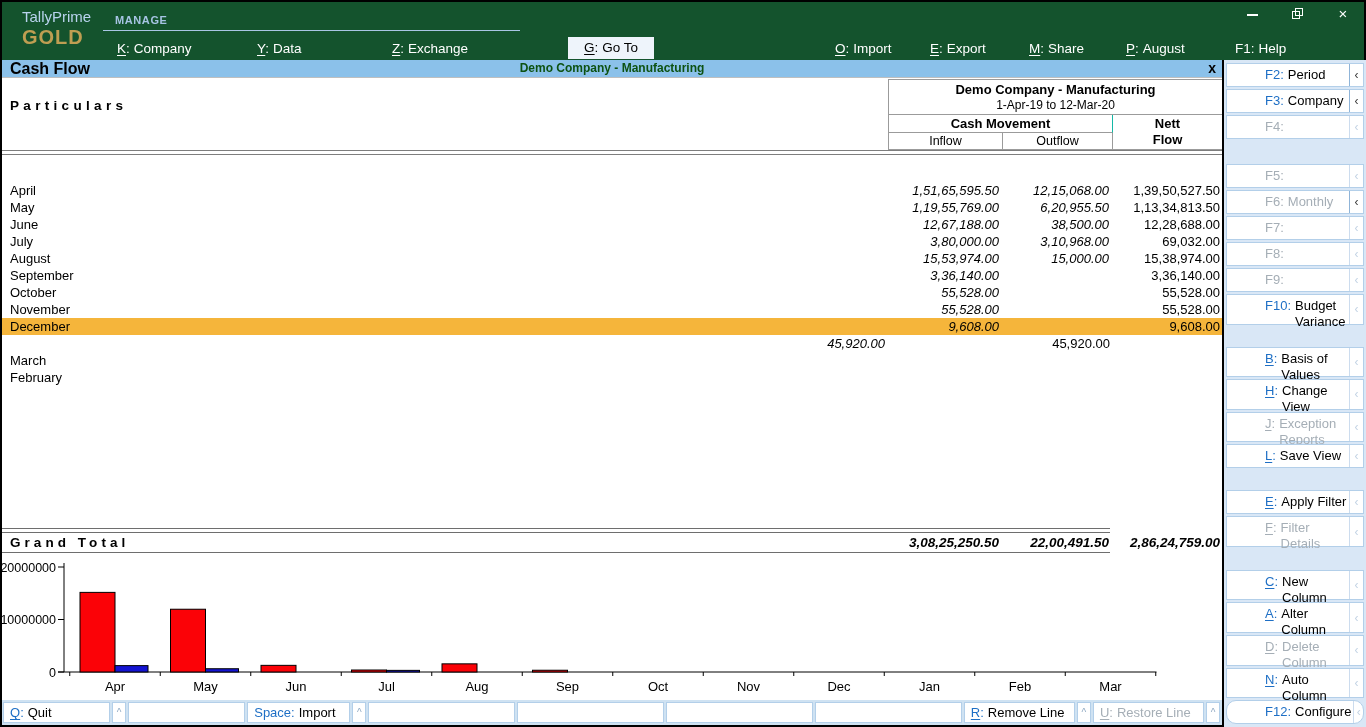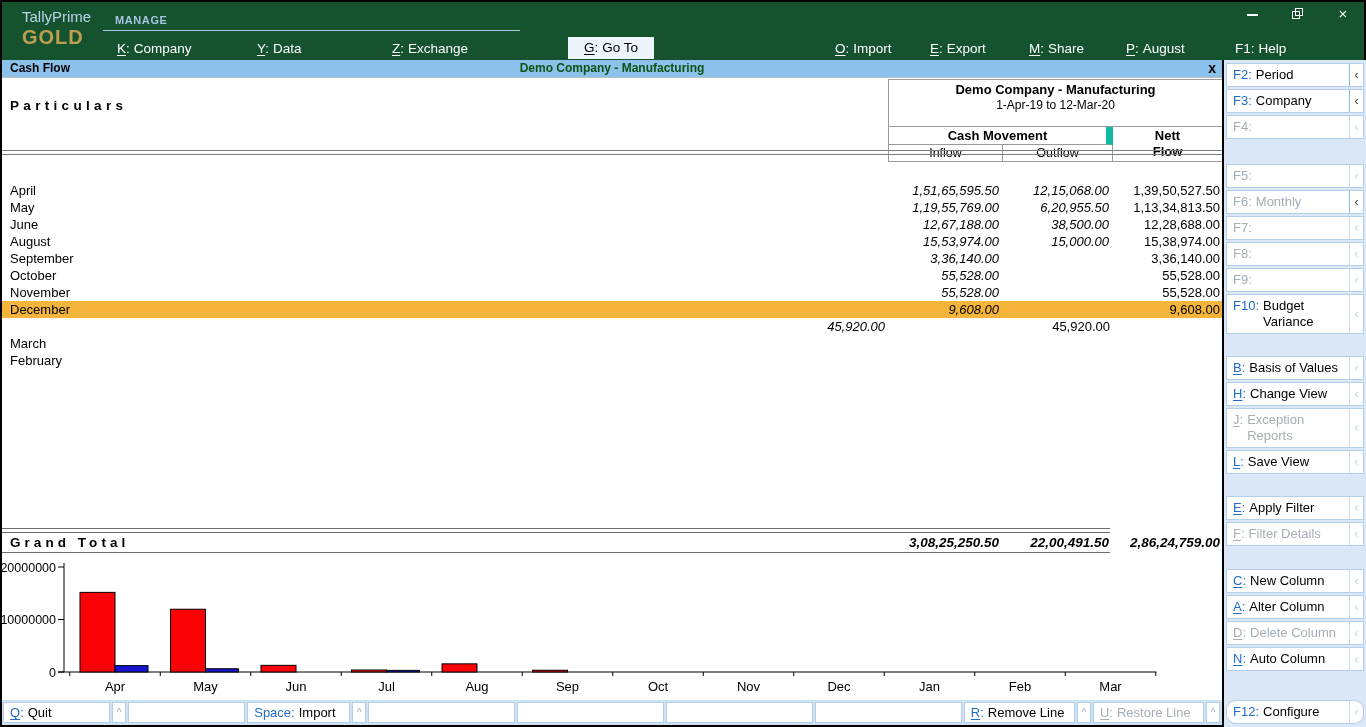--- a/index.html
+++ b/index.html
@@ -22,32 +22,32 @@
   .wc{position:absolute;top:3px;width:26px;height:17px;color:#fff;text-align:center;line-height:17px;cursor:default;}
   .wc-min span{display:inline-block;width:11px;height:2px;background:#fff;vertical-align:middle;}
   .wc-restore{font-size:11px;}
   .wc-restore .rsq{position:relative;display:inline-block;width:11px;height:10px;vertical-align:middle;}
   .wc-restore .rsq i{position:absolute;border:1.5px solid #fff;width:6px;height:6px;display:block;}
   .wc-restore .rsq i.b{left:0;top:2px;}
   .wc-restore .rsq i.f{left:3px;top:-1px;}
   .wc-close{font-size:15px;}
   
   .titlebar{position:absolute;left:2px;top:60px;width:1220px;height:17px;background:#8bc1ea;}
-  .tb-left{position:absolute;left:8px;top:0;height:17px;line-height:17px;font-size:12px;font-weight:bold;color:#000;}
+  .tb-left{position:absolute;left:8px;top:0;height:17px;line-height:17px;font-size:16px;font-weight:bold;color:#000;}
   .tb-center{position:absolute;left:0;width:100%;text-align:center;height:17px;line-height:17px;font-size:12px;font-weight:bold;color:#0d5212;}
   .tb-close{position:absolute;right:6px;top:0;height:17px;line-height:16px;font-size:14px;font-weight:bold;color:#000;cursor:default;}
   
   .content{position:absolute;left:2px;top:77px;width:1220px;height:623px;background:#fff;border-top:1px solid #bfbfbf;}
   .particulars{position:absolute;left:8px;top:20px;font-size:13.5px;font-weight:bold;color:#000;letter-spacing:.32em;}
   .hdrbox{position:absolute;left:886px;top:1px;width:333px;border:1px solid #9b9b9b;background:#fff;}
   .hdr-company{text-align:center;font-size:13px;font-weight:bold;line-height:16px;padding-top:2px;}
-  .hdr-period{text-align:center;font-size:12px;line-height:15px;border-bottom:1px solid #9b9b9b;padding-bottom:13px;}
+  .hdr-period{text-align:center;font-size:12px;line-height:15px;border-bottom:1px solid #9b9b9b;padding-bottom:1px;}
   .hdr-grid{display:grid;grid-template-columns:114px 110px 109px;}
   .hdr-cm{grid-column:1 / span 2;text-align:center;font-size:13px;font-weight:bold;height:17px;line-height:17px;
-          border-right:7px solid #14b8a6;border-bottom:1px solid #9b9b9b;}
+          border-right:1px solid #14b8a6;border-bottom:1px solid #9b9b9b;}
   .hdr-nett{grid-column:3;grid-row:1 / span 2;text-align:center;font-size:13px;font-weight:bold;line-height:16px;padding-top:1px;}
   .hdr-in{grid-column:1;text-align:center;font-size:12.5px;height:16px;line-height:16px;border-right:1px solid #9b9b9b;}
   .hdr-out{grid-column:2;text-align:center;font-size:12.5px;height:16px;line-height:16px;border-right:1px solid #9b9b9b;}
   .dblrule{position:absolute;left:0;top:72px;width:1220px;height:3px;border-top:1px solid #7e7e7e;border-bottom:1px solid #7e7e7e;}
   .rows{position:absolute;left:0;top:104px;width:1220px;}
   .trow{display:grid;grid-template-columns:886px 114px 110px 110px;height:17px;line-height:17px;font-size:13px;color:#000;}
   .trow.sel{background:#f5b53b;}
   .c-month{padding-left:8px;}
   .c-num{text-align:right;font-style:italic;padding-right:3px;}
   .c-nett{text-align:right;padding-right:2px;}
@@ -73,21 +73,21 @@
   .bcell.dis .bkey,.bcell.dis .blbl{color:#a5aeb6;}
   .bcaret{width:14px;text-align:center;color:#8fa9c2;font-size:10px;padding-left:0;}
   .w1{width:108px}.w2{width:118px}.w3{width:104px}.w4{width:148px}.w5{width:112px}
   
   .sidebar{position:absolute;left:1222px;top:60px;width:142px;height:665px;background:#d9e7f6;
            border-left:2px solid #000;box-sizing:content-box;display:flex;flex-direction:column;padding-top:3px;}
   .sbtn{display:flex;align-items:stretch;min-height:22px;background:#fff;border:1px solid #b3cfe9;
         margin:0 2px 2px 2px;cursor:default;}
   .sbody{flex:1;display:flex;padding:3px 2px 3px 6px;font-size:13px;line-height:16px;}
   .skey{color:#1e6fc5;white-space:nowrap;margin-right:4px;}
-  .skey .kk{text-decoration:underline;text-underline-offset:2px;}
+  .skey .kk{text-decoration:underline;text-underline-offset:2px;margin-left:32px;}
   .skey .kk.nou{text-decoration:none;}
   .slbl{flex:1;color:#000;}
   .sbtn.dis .skey,.sbtn.dis .slbl,.sbtn.dis .skey .kk{color:#a5aeb6;}
   .sarrow{width:13px;border-left:1px solid #ccdcee;display:flex;align-items:center;justify-content:center;
           font-size:12px;color:#c3d3e4;}
   .sarrow.dark{color:#3a3a3a;border-left-color:#8fb4d8;}
 </style>
 </head>
 <body>
 
@@ -155,20 +155,26 @@
           <div class="c-month">May</div>
           <div class="c-num">1,19,55,769.00</div>
           <div class="c-num">6,20,955.50</div>
           <div class="c-nett">1,13,34,813.50</div>
         </div>
         <div class="trow">
           <div class="c-month">June</div>
           <div class="c-num">12,67,188.00</div>
           <div class="c-num">38,500.00</div>
           <div class="c-nett">12,28,688.00</div>
+        </div>
+        <div class="trow">
+          <div class="c-month">July</div>
+          <div class="c-num">3,80,000.00</div>
+          <div class="c-num">3,10,968.00</div>
+          <div class="c-nett">69,032.00</div>
         </div>
         <div class="trow">
           <div class="c-month">August</div>
           <div class="c-num">15,53,974.00</div>
           <div class="c-num">15,000.00</div>
           <div class="c-nett">15,38,974.00</div>
         </div>
         <div class="trow">
           <div class="c-month">September</div>
           <div class="c-num">3,36,140.00</div>

